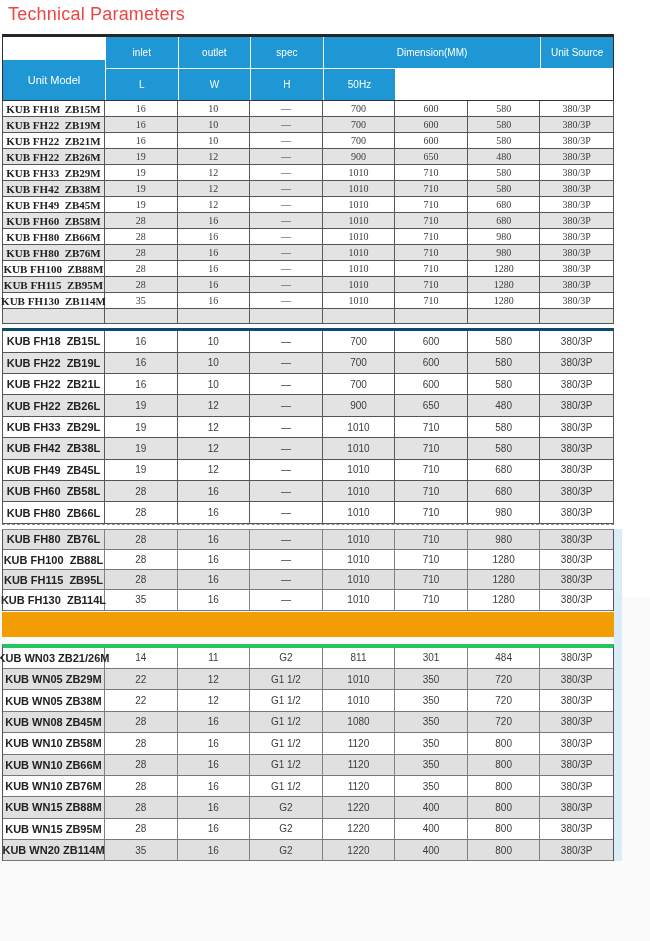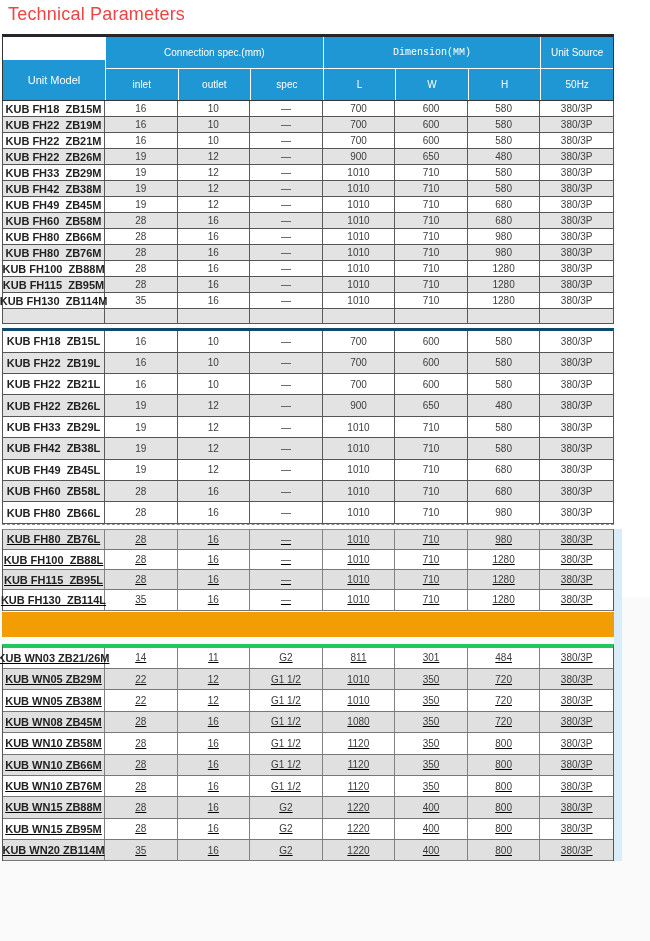--- a/index.html
+++ b/index.html
@@ -25,32 +25,32 @@
     border:1px solid #333;border-top:3px solid #262626;
     box-sizing:border-box;
   }
   .hcell{
     background:#1F97D4;color:#fff;
     display:flex;align-items:center;justify-content:center;
     font-size:10px;line-height:1;text-align:center;
   }
   .h-unit{grid-column:1;grid-row:1/3;font-size:11px;margin-top:23px;}
   .h-conn{grid-column:2/5;grid-row:1;}
-  .h-dim{grid-column:5/8;grid-row:1;font-family:Liberation Mono, monospace;}
+  .h-dim{grid-column:5/8;grid-row:1;}
   .h-pow{grid-column:8;grid-row:1;}
 
   
   .tsec{border-left:1px solid #555;border-right:1px solid #555;}
   .row{
     display:grid;
     grid-template-columns:102px repeat(7,1fr);
     height:21.4px;box-sizing:border-box;
     border-bottom:1px solid #555;background:#fff;
   }
-  .sec-m .row{height:16px;}
+  .sec-m .row{height:16px;font-family:Liberation Serif, serif;}
   .sec-ll .row{height:20.2px;}
   .cell{
     display:flex;align-items:center;justify-content:center;
     font-size:10px;color:#3c3c3c;
     border-right:1px solid #5a5a5a;overflow:visible;
   }
   .cell:last-child{border-right:none;}
   .cell.model{font-weight:bold;font-size:11px;color:#222;white-space:pre;}
   .sec-m .row:nth-child(even),
   .sec-lu .row:nth-child(even){background:#e3e3e3;}
@@ -67,40 +67,39 @@
 
   .spacer4{height:4px;}
   .sec-lu{border-top:3px solid #0c4a6e;}
   .seam{height:5px;border-top:1px dashed #8c8c8c;box-sizing:border-box;}
   .lower-zone{position:relative;}
   .lower-zone::after{
     content:"";position:absolute;top:0;bottom:0;right:-8px;width:8px;
     background:#d9ecf7;
   }
   .sec-ll{border-top:1px solid #8a8a8a;}
-  .sec-ll .row,.sec-wn .row{border-bottom:1px solid #777;text-decoration:underline;}
+  .sec-ll .row,.sec-wn .row{border-bottom:1px solid #777;}
   .sec-ll .cell,.sec-wn .cell{border-right:1px solid #828282;}
   .sec-ll .cell:last-child,.sec-wn .cell:last-child{border-right:none;}
   .orange-band{height:25px;background:#F39D05;margin-top:1px;}
   .gap7{height:7px;}
   .sec-wn{border-top:4px solid #22c55e;}
 </style>
 </head>
 <body>
 
 <div class="page">
   <div class="scan2-bg"></div>
 
   <h1 class="title">Technical Parameters</h1>
 
   <div class="table">
 
     <div class="thead">
       <div class="hcell h-unit">Unit Model</div>
-      <div class="hcell h-conn">Connection spec.(mm)</div>
       <div class="hcell h-dim">Dimension(MM)</div>
       <div class="hcell h-pow">Unit Source</div>
       <div class="hcell">inlet</div>
       <div class="hcell">outlet</div>
       <div class="hcell">spec</div>
       <div class="hcell">L</div>
       <div class="hcell">W</div>
       <div class="hcell">H</div>
       <div class="hcell">50Hz</div>
     </div>

